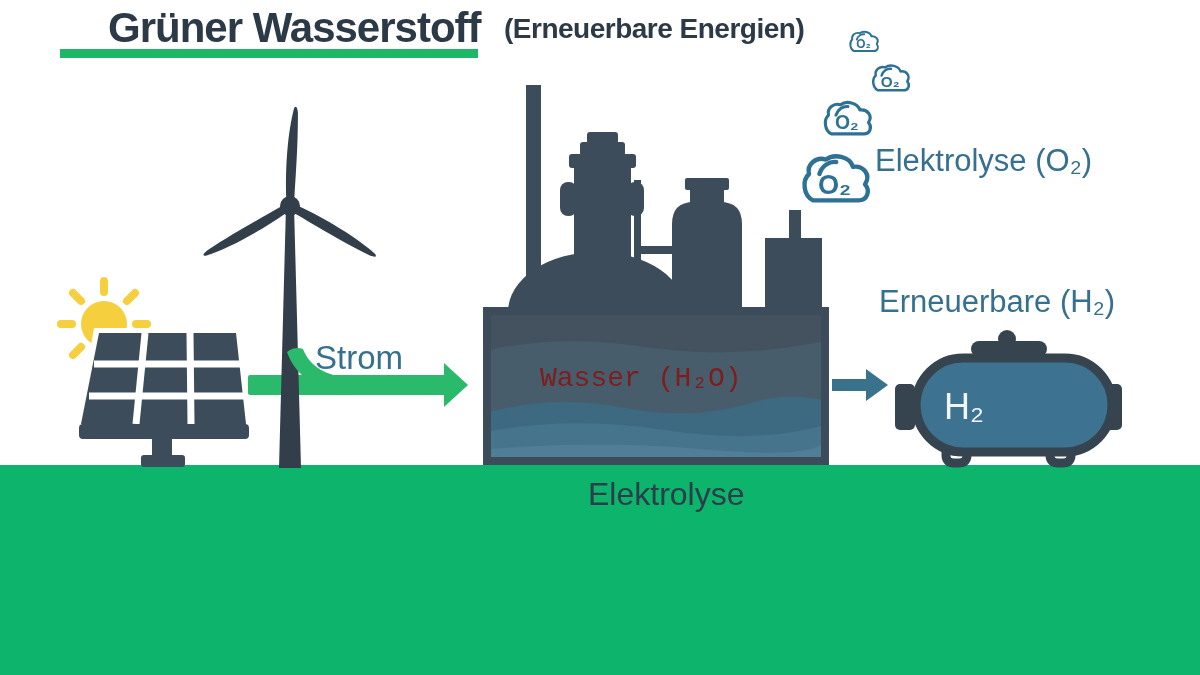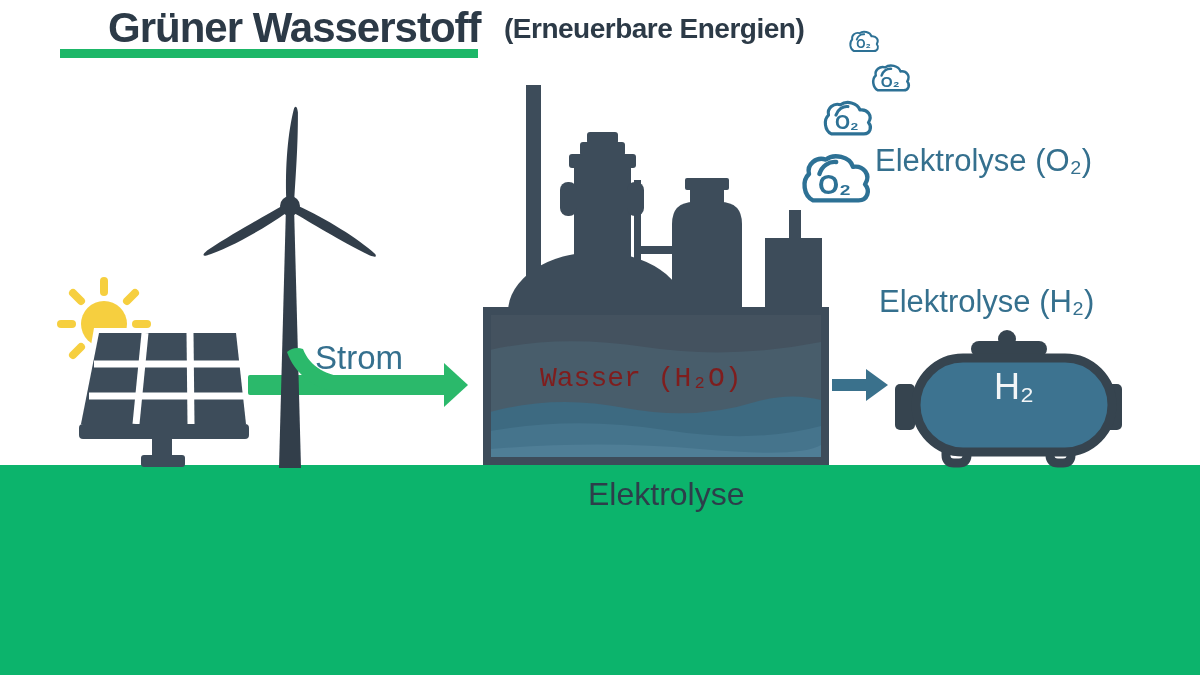--- a/index.html
+++ b/index.html
@@ -7,21 +7,21 @@
          font-family:"Liberation Sans", sans-serif;}
   .stage svg{position:absolute;left:0;top:0;}
   .label{position:absolute;white-space:nowrap;}
   .title-main{left:60px;top:4px;font-size:42px;font-weight:700;letter-spacing:-1px;color:#2c3a47;margin-left:48px;}
   .title-underline{position:absolute;left:60px;top:49px;width:418px;height:9px;background:#1db768;}
   .title-sub{left:490px;top:13px;font-size:28px;font-weight:700;letter-spacing:-0.5px;color:#2c3a47;margin-left:14px;}
   .strom{left:315px;top:339px;font-size:33px;font-weight:500;color:#35708e;}
   .sauerstoff{left:875px;top:143px;font-size:31px;font-weight:500;color:#35708e;}
   .wasserstoff{left:879px;top:284px;font-size:31px;font-weight:500;color:#35708e;}
   .wasser{left:540px;top:363px;font-size:28px;font-weight:400;color:#7f1d1d;font-family:Liberation Mono, monospace;}
-  .h2tank{left:944px;top:366px;width:140px;text-align:center;font-size:36px;font-weight:400;color:#f2f5f7;}
+  .h2tank{left:944px;top:386px;width:140px;font-size:36px;font-weight:400;color:#f2f5f7;}
   .elektrolyse{left:588px;top:476px;font-size:32px;font-weight:500;color:#2d3e4a;}
   .o2text{font-family:"Liberation Sans", sans-serif;font-weight:700;fill:#2d7195;}
 </style>
 </head>
 <body>
 
 <div class="stage">
 
   <svg width="1200" height="675" viewBox="0 0 1200 675">
 
@@ -142,17 +142,17 @@
     </g>
   </svg>
 
   <div class="label title-main">Grüner Wasserstoff</div>
   <div class="title-underline"></div>
   <div class="label title-sub">(Erneuerbare Energien)</div>
 
   <div class="label strom">Strom</div>
   <div class="label wasser">Wasser (H₂O)</div>
   <div class="label sauerstoff">Elektrolyse (O₂)</div>
-  <div class="label wasserstoff">Elektrolyse (H₂)</div>
+  <div class="label wasserstoff">Erneuerbare (H₂)</div>
   <div class="label h2tank">H₂</div>
   <div class="label elektrolyse">Elektrolyse</div>
 
 </div>
 
 </body></html>

